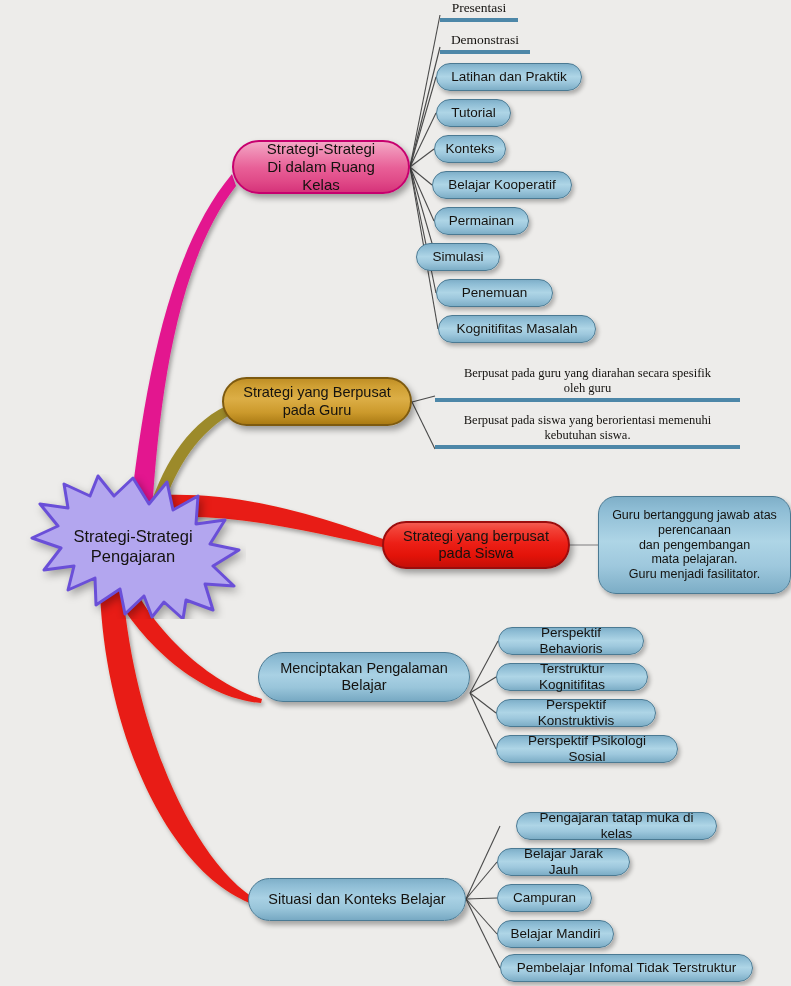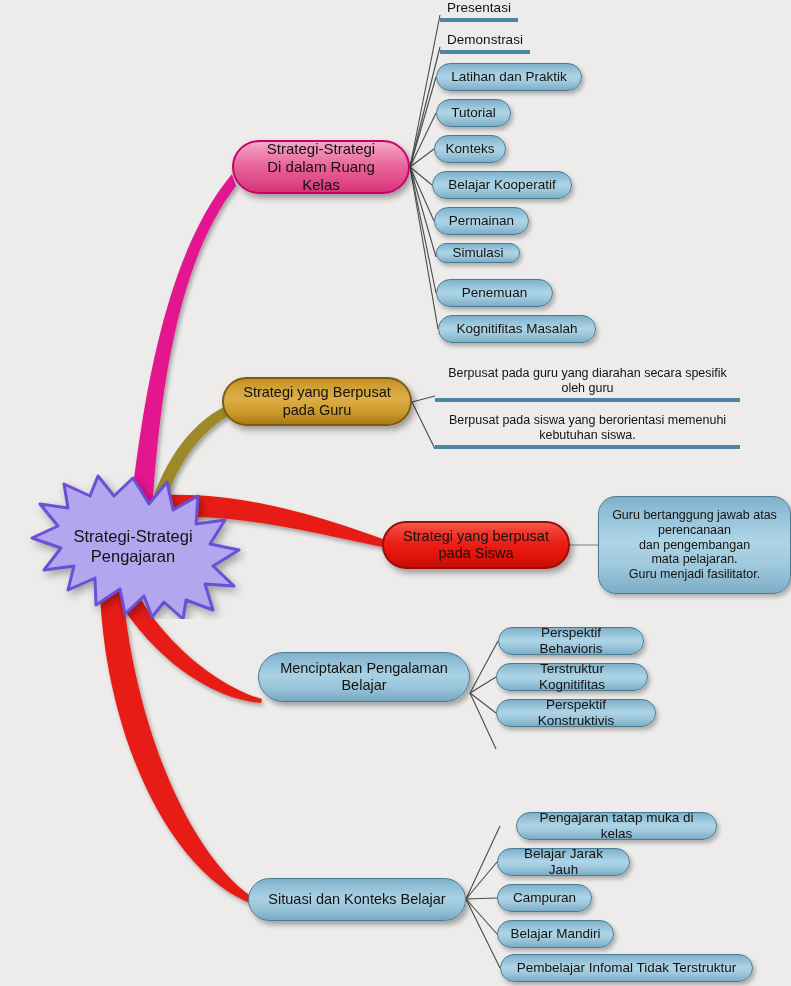--- a/index.html
+++ b/index.html
@@ -65,20 +65,21 @@
   .underline-leaf {
     background: transparent;
     border: none;
     border-bottom: 4px solid #4d87a8;
     font-size: 13.5px;
     padding: 0 6px 1px 6px;
     justify-content: center;
     align-items: flex-start;
     color: #14120f;
     box-shadow: none;
+    font-family: Liberation Serif, serif;
   }
   .underline-leaf.multi { align-items: flex-start; }
 
   
   .pill-pink {
     border-radius: 999px;
     border: 2px solid #c6006e;
     background: linear-gradient(to bottom,
                 #f3a9c6 0%, #ef8bb3 20%,
                 #e85f97 52%, #e04a88 78%,
@@ -234,21 +235,21 @@
   </div>
   <div class="node pill-blue" style="left:434px; top:135px; width:72px; height:28px;">
     <span>Konteks</span>
   </div>
   <div class="node pill-blue" style="left:432px; top:171px; width:140px; height:28px;">
     <span>Belajar Kooperatif</span>
   </div>
   <div class="node pill-blue" style="left:434px; top:207px; width:95px; height:28px;">
     <span>Permainan</span>
   </div>
-  <div class="node pill-blue" style="left:436px; top:243px; width:84px; height:20px;">
+  <div class="node pill-blue" style="left:416px; top:243px; width:84px; height:28px;">
     <span>Simulasi</span>
   </div>
   <div class="node pill-blue" style="left:436px; top:279px; width:117px; height:28px;">
     <span>Penemuan</span>
   </div>
   <div class="node pill-blue" style="left:438px; top:315px; width:158px; height:28px;">
     <span>Kognitifitas Masalah</span>
   </div>
 
   <div class="node pill-gold" style="left:222px; top:377px; width:190px; height:49px;">
@@ -285,20 +286,23 @@
 
   <div class="node pill-blue" style="left:498px; top:627px; width:146px; height:28px;">
     <span>Perspektif Behavioris</span>
   </div>
   <div class="node pill-blue" style="left:496px; top:663px; width:152px; height:28px;">
     <span>Terstruktur Kognitifitas</span>
   </div>
   <div class="node pill-blue" style="left:496px; top:699px; width:160px; height:28px;">
     <span>Perspektif Konstruktivis</span>
   </div>
+  <div class="node pill-blue" style="left:496px; top:735px; width:182px; height:28px;">
+    <span>Perspektif Psikologi Sosial</span>
+  </div>
 
   <div class="node pill-steel" style="left:248px; top:878px; width:218px; height:43px;">
     <span>Situasi dan Konteks Belajar</span>
   </div>
 
   <div class="node pill-blue" style="left:516px; top:812px; width:201px; height:28px;">
     <span>Pengajaran tatap muka di kelas</span>
   </div>
   <div class="node pill-blue" style="left:497px; top:848px; width:133px; height:28px;">
     <span>Belajar Jarak Jauh</span>

